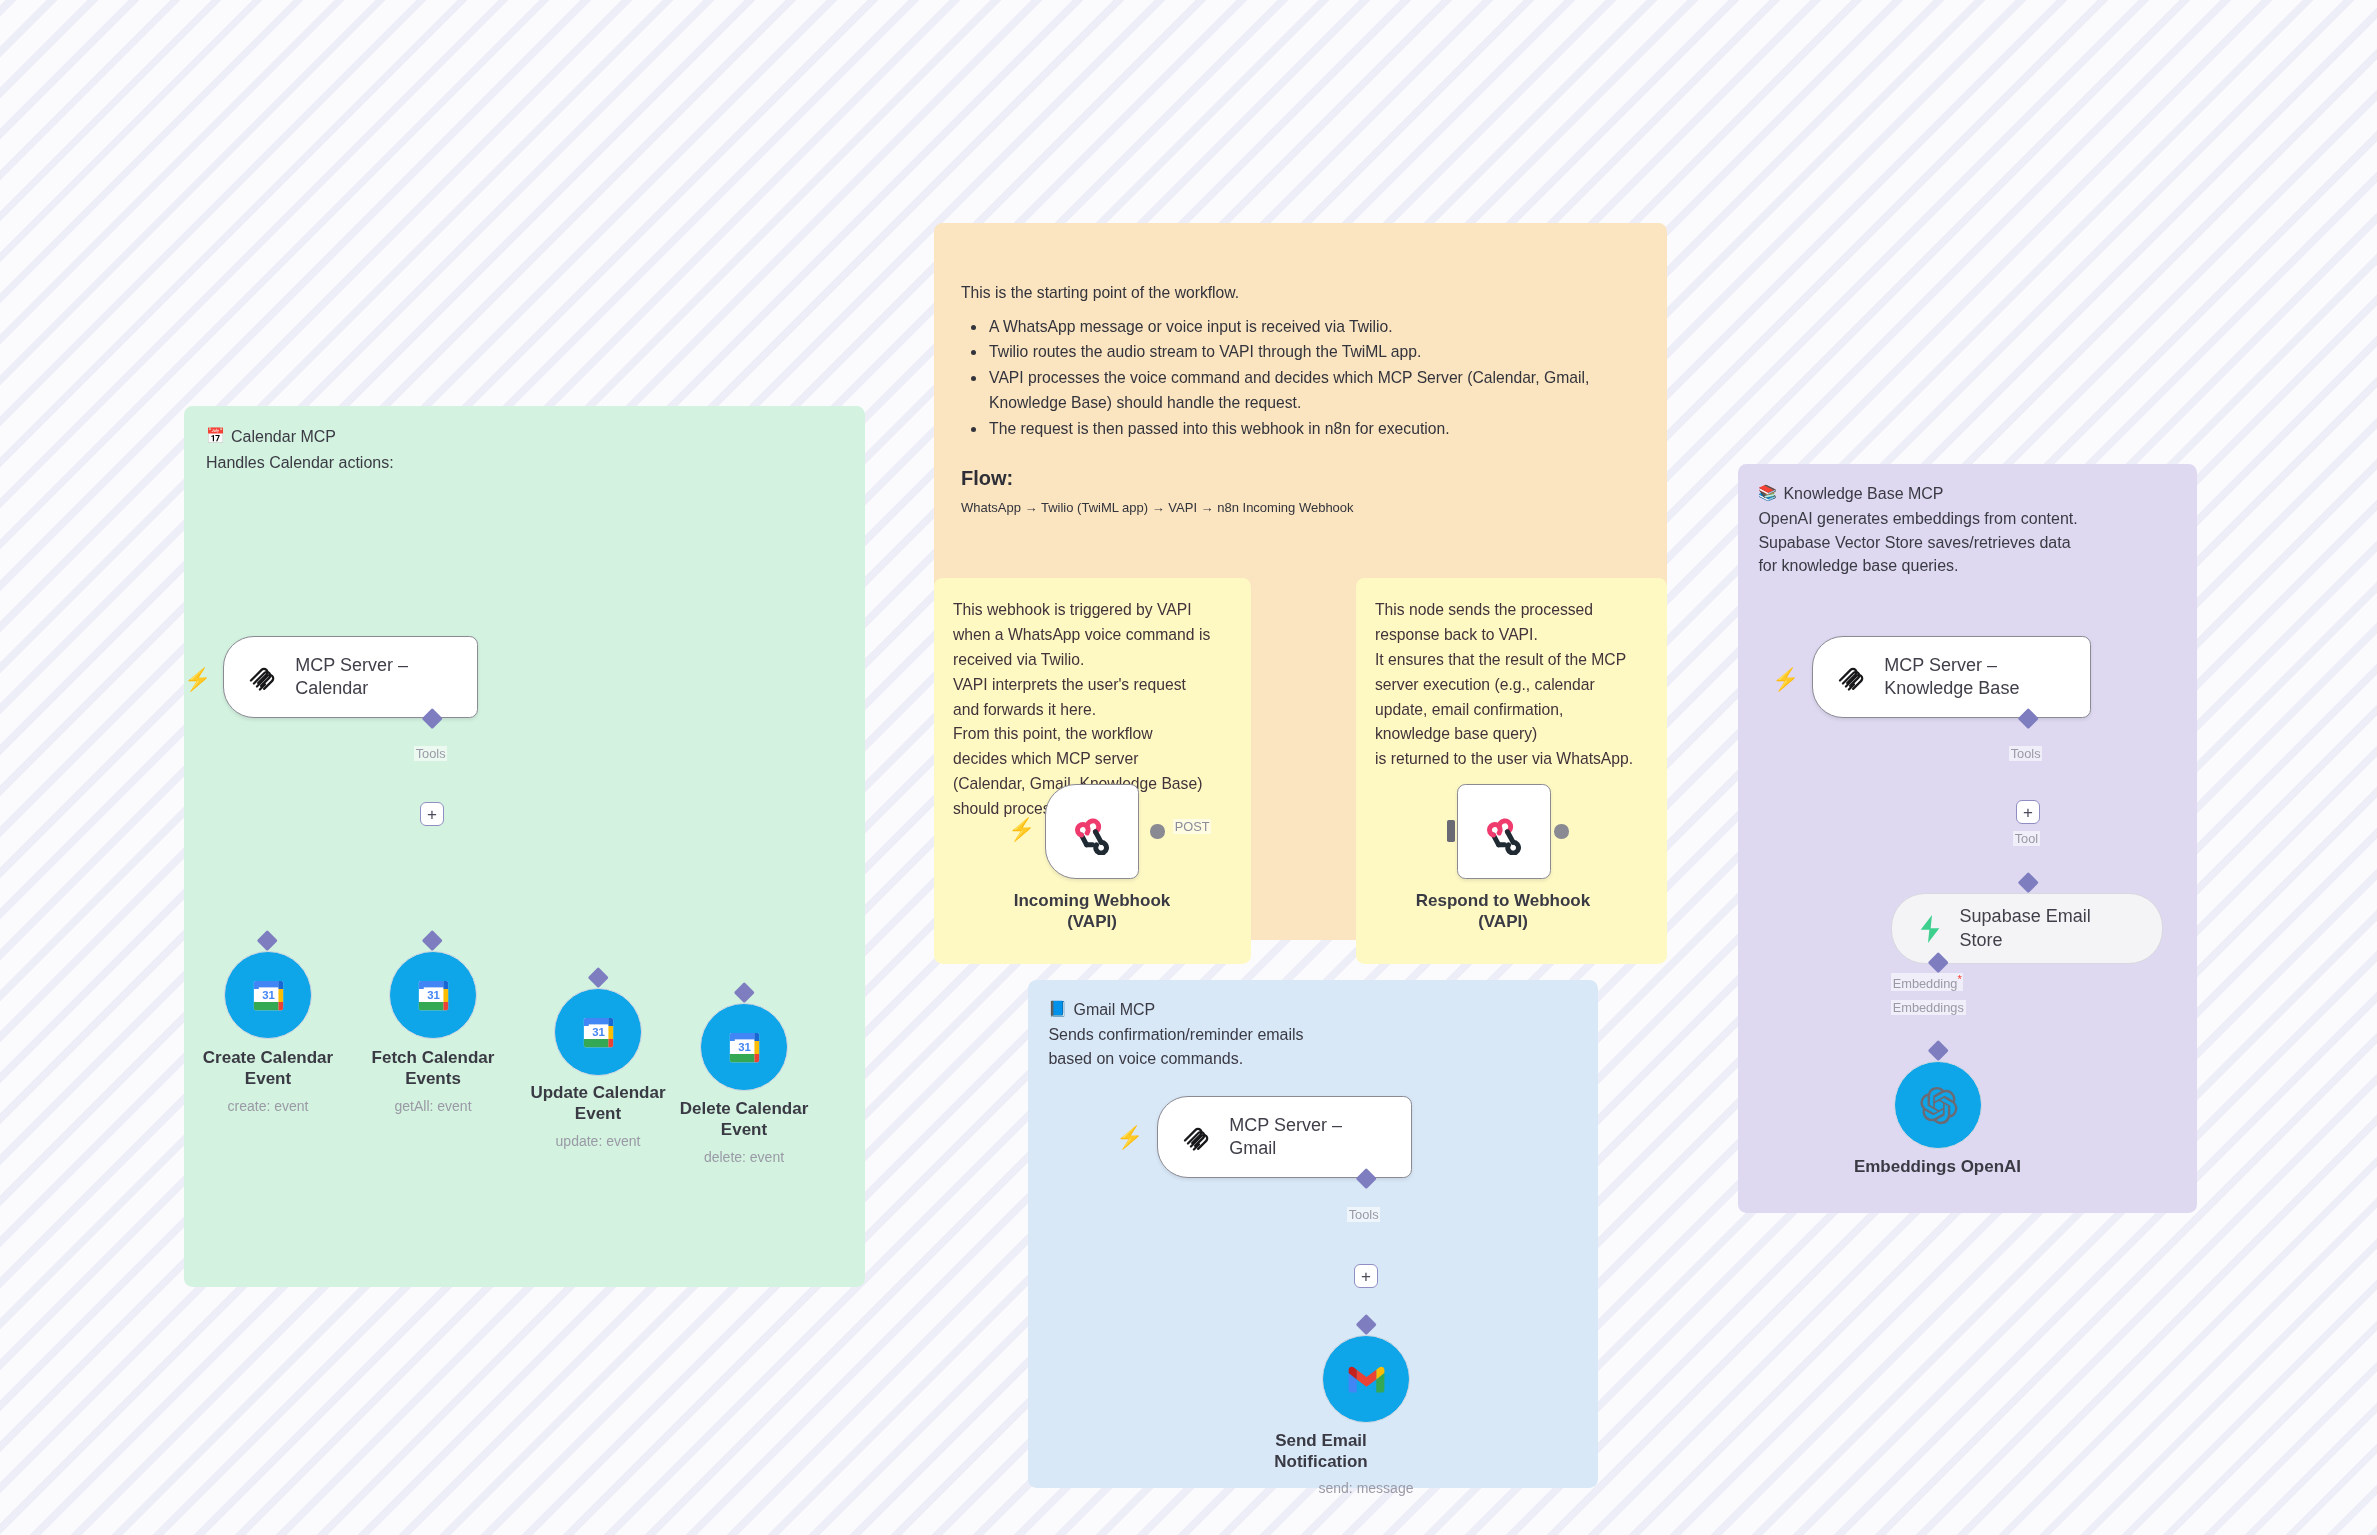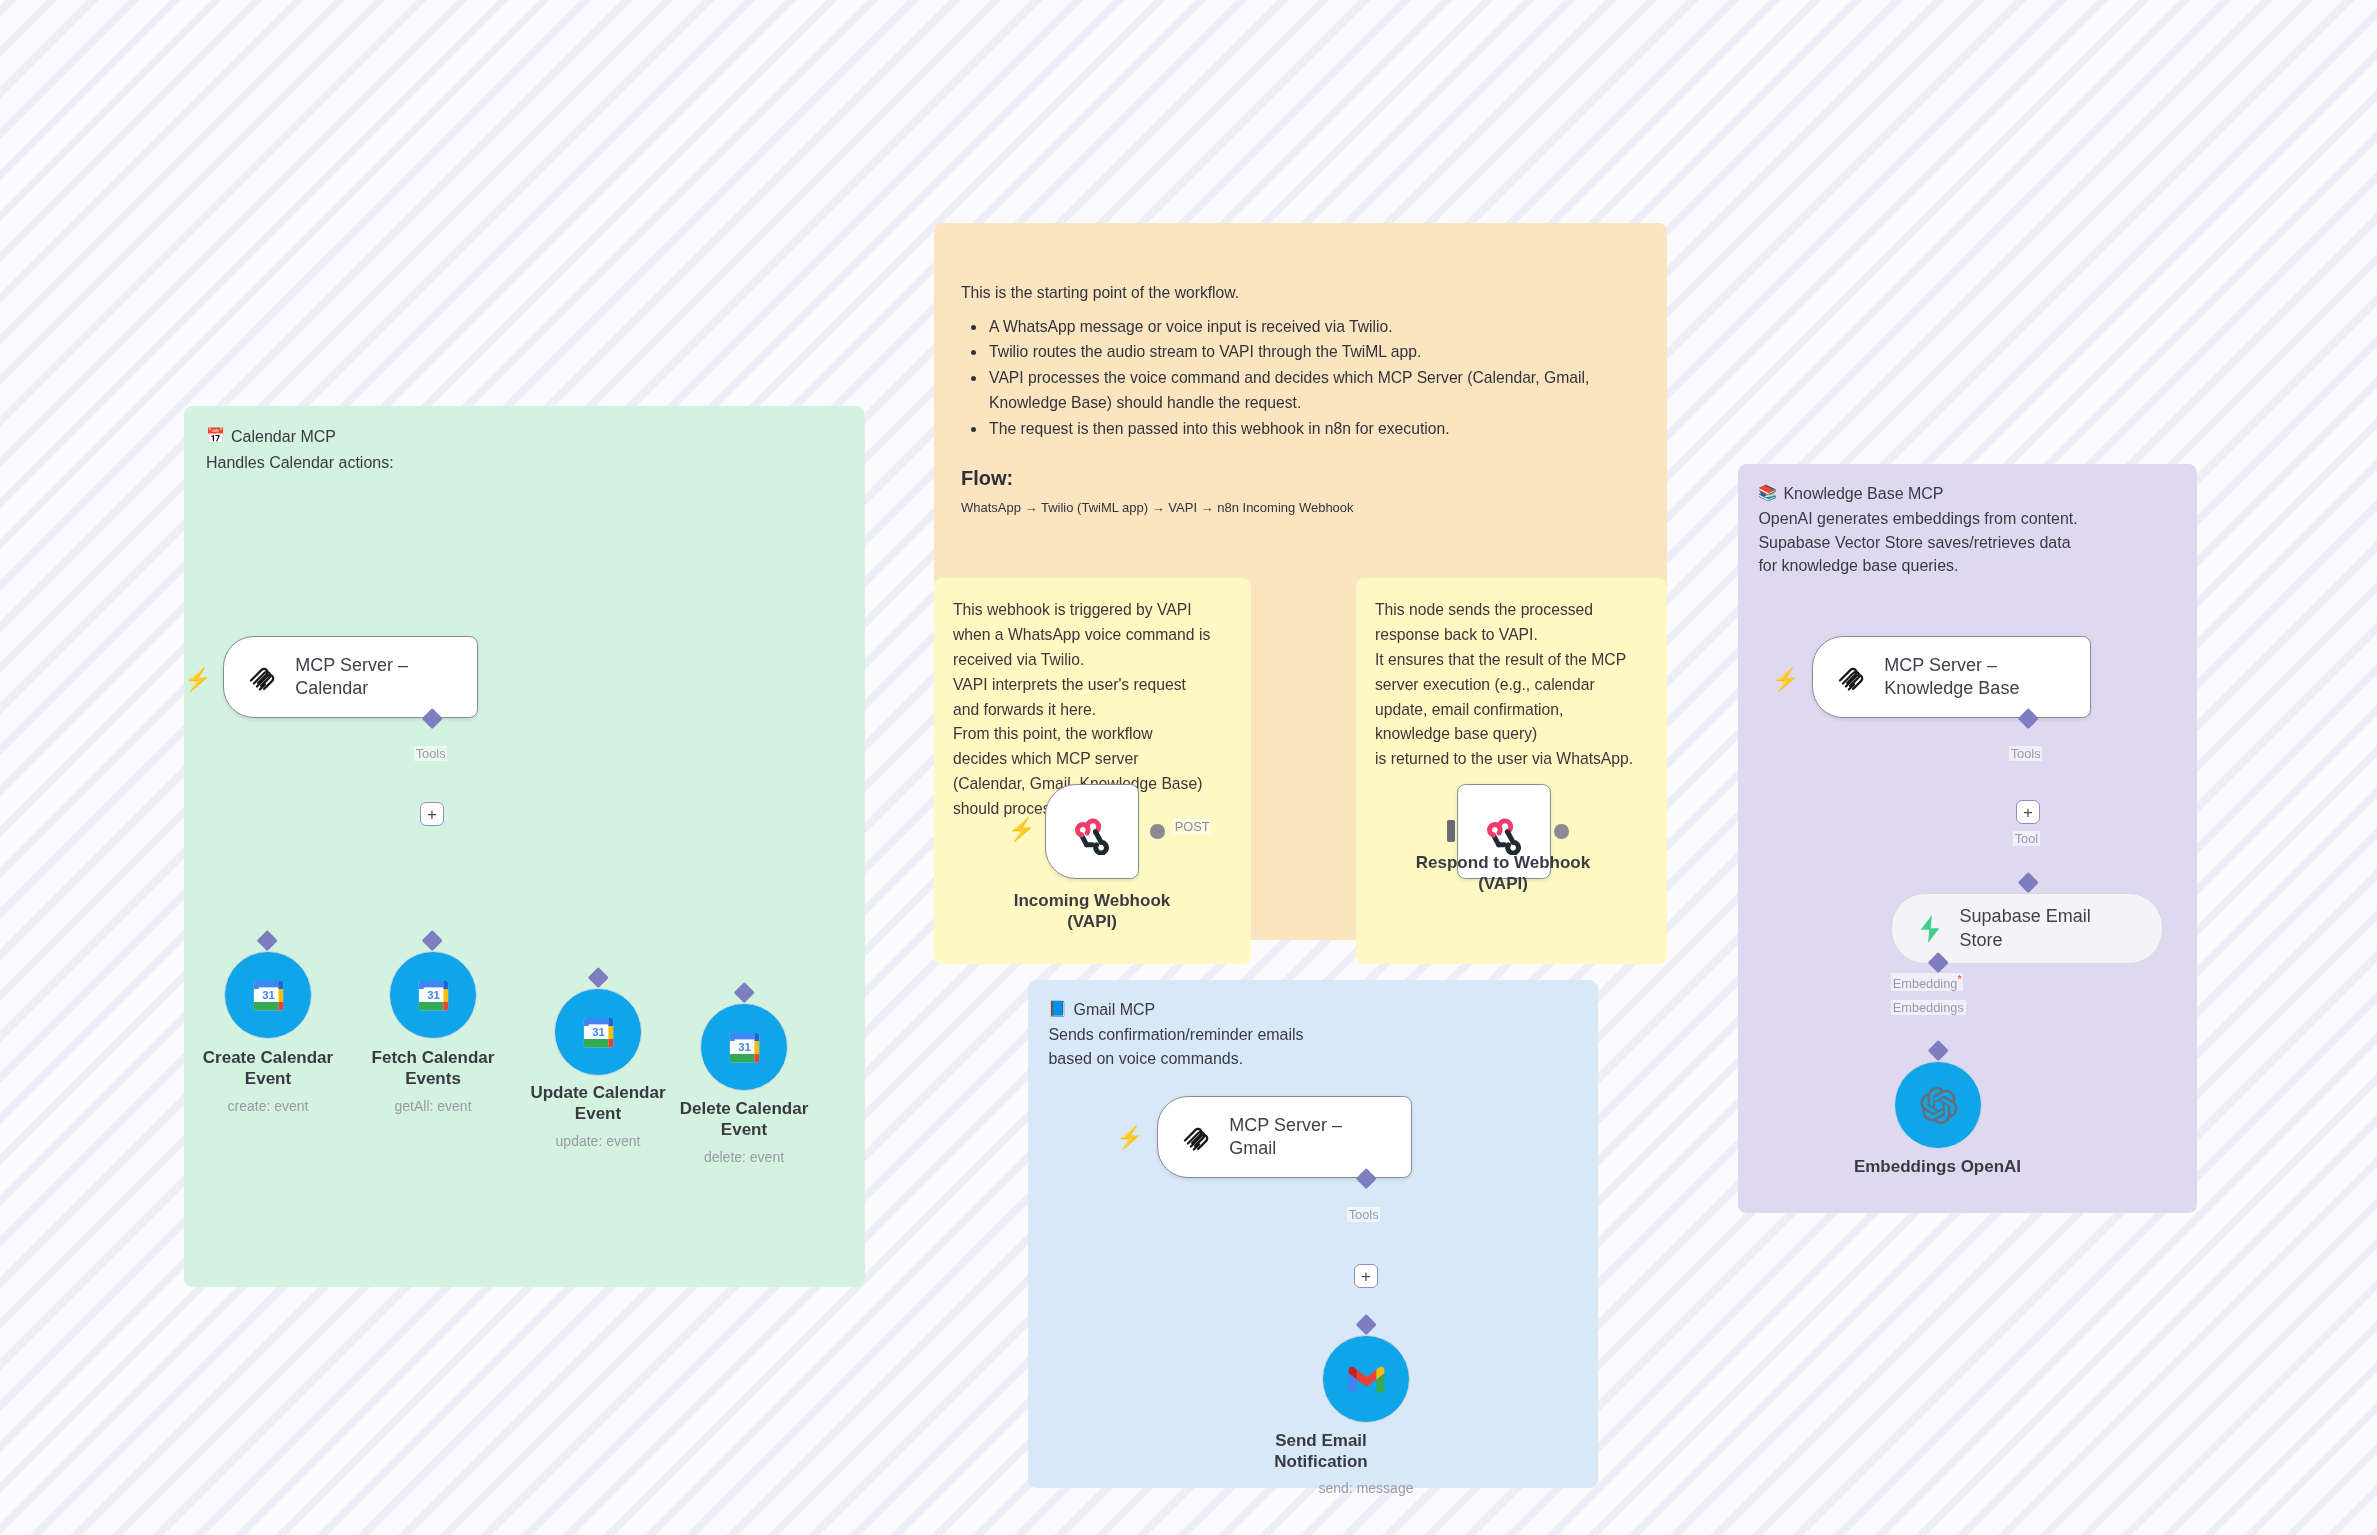--- a/index.html
+++ b/index.html
@@ -318,21 +318,21 @@
         <path d="M9.5 9.2a3 3 0 1 1 4.3 2.7" stroke="#ef3b6d"></path>
         <path d="M13.8 11.9 L16.8 17.4" stroke="#1f2a33"></path>
         <path d="M16.8 17.4 a2.8 2.8 0 1 1 -2.4 1.3" stroke="#1f2a33"></path>
         <path d="M9.2 18.7 L6.5 13.6" stroke="#1f2a33"></path>
         <path d="M6.5 13.6 a2.8 2.8 0 1 1 3 -1.1" stroke="#ef3b6d"></path>
         <path d="M12.3 18.7 L9.2 18.7" stroke="#1f2a33"></path>
       </g>
     </svg>
   </div>
   <div class="port-dot" style="left:1554px; top:824px;"></div>
-  <div class="node-caption" style="left:1384px; top:852px; width:238px;">Respond to Webhook
+  <div class="node-caption" style="left:1384px; top:890px; width:238px;">Respond to Webhook
 (VAPI)</div>
 
   <div class="sticky sticky-blue" style="left:1028px; top:980px; width:570px; height:508px;">
     <div style="padding:19px 22px 0 20.4px;">
       <div class="note-head">
         <span class="note-emoji">📘</span>
         <span>Gmail MCP</span>
       </div>
       <div class="note-body" style="margin-top:1.7px; white-space:pre-line;">Sends confirmation/reminder emails
 based on voice commands.</div>

